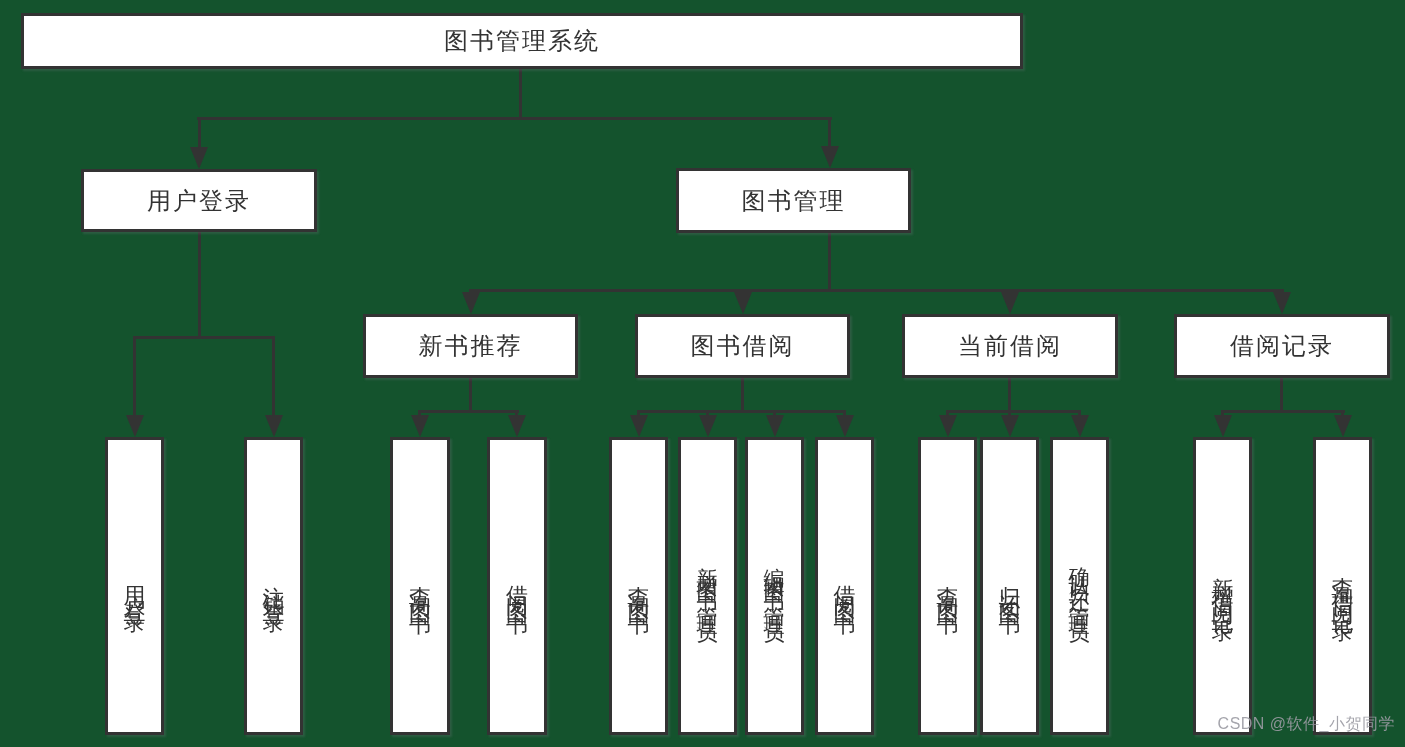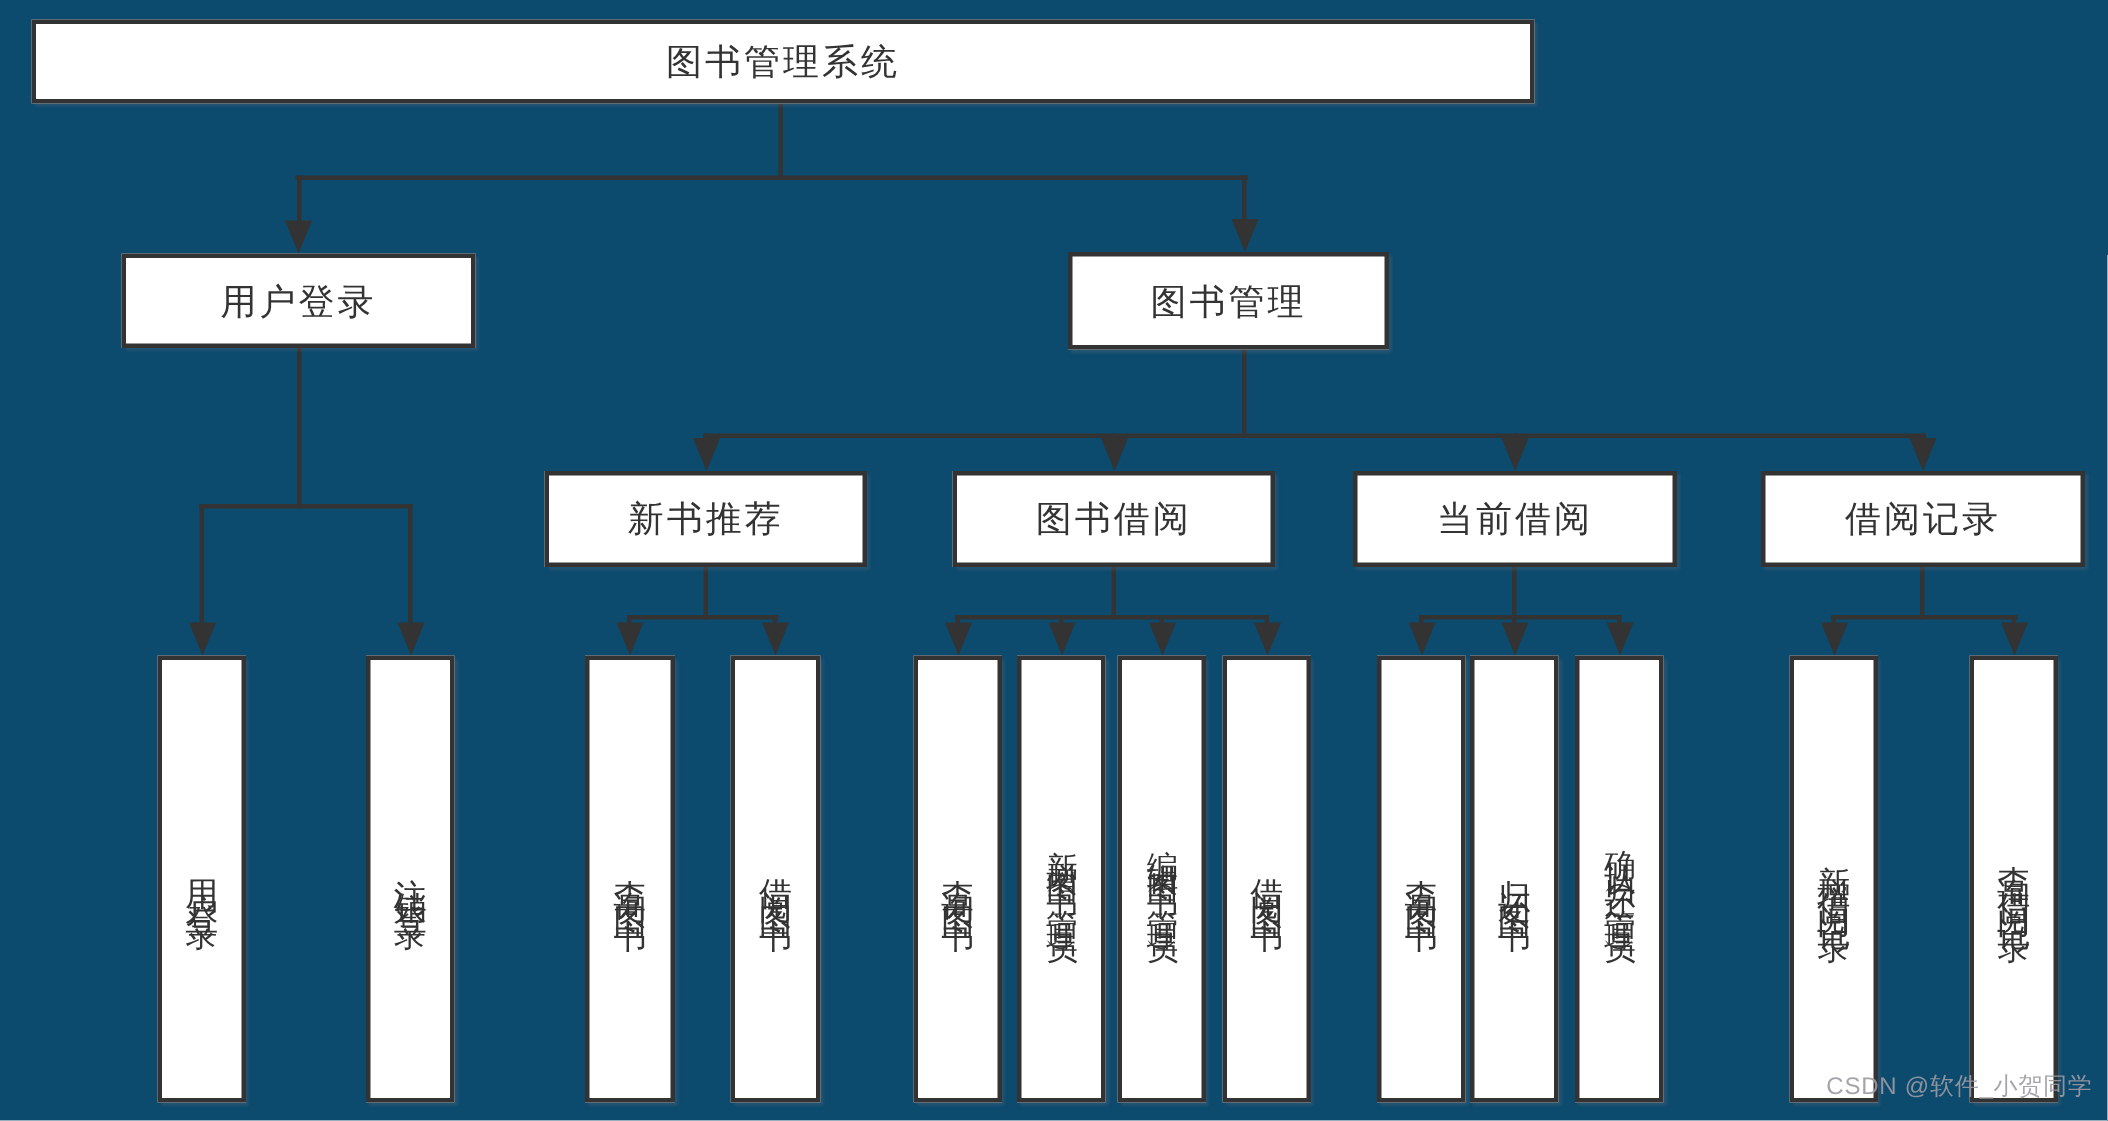--- a/index.html
+++ b/index.html
@@ -1,20 +1,20 @@
 <!DOCTYPE html>
 <html><head>
 <meta charset="utf-8">
 <style>
   html,body{margin:0;padding:0;background:#fff;}
   #canvas{
     position:relative;
     width:1405px;
     height:747px;
-    background:#0c4a6e;
+    background:#14532d;
     font-family:"Liberation Sans","DejaVu Sans",sans-serif;
     color:#333;
     overflow:hidden;
   }
   .box{
     position:absolute;
     background:#ffffff;
     border:3px solid #333333;
     box-sizing:border-box;
     display:flex;
@@ -78,21 +78,21 @@
   <div class="vline" style="left:519px;top:69px;height:51px"></div>
   <div class="hline" style="left:197px;top:117px;width:635px"></div>
   <div class="vline" style="left:198px;top:117px;height:33px"></div>
   <div class="arrow" style="left:190px;top:147px"></div>
   <div class="vline" style="left:828px;top:117px;height:32px"></div>
   <div class="arrow" style="left:821px;top:146px"></div>
 
   <div class="box hbox" style="left:81px;top:169px;width:236px;height:63px">
     <span>用户登录</span>
   </div>
-  <div class="box hbox" style="left:712px;top:168px;width:214px;height:65px">
+  <div class="box hbox" style="left:676px;top:168px;width:235px;height:65px">
     <span>图书管理</span>
   </div>
 
   <div class="vline" style="left:198px;top:232px;height:107px"></div>
   <div class="hline" style="left:133px;top:336px;width:142px"></div>
   <div class="vline" style="left:133px;top:336px;height:81px"></div>
   <div class="arrow" style="left:126px;top:415px"></div>
   <div class="vline" style="left:272px;top:336px;height:81px"></div>
   <div class="arrow" style="left:265px;top:415px"></div>
 

